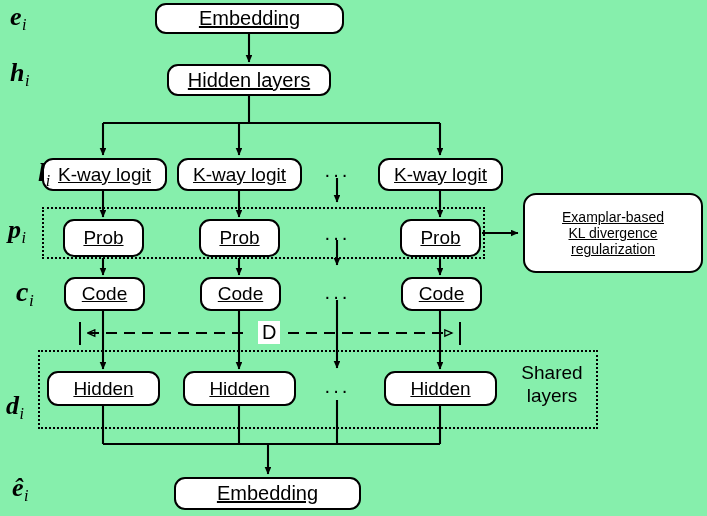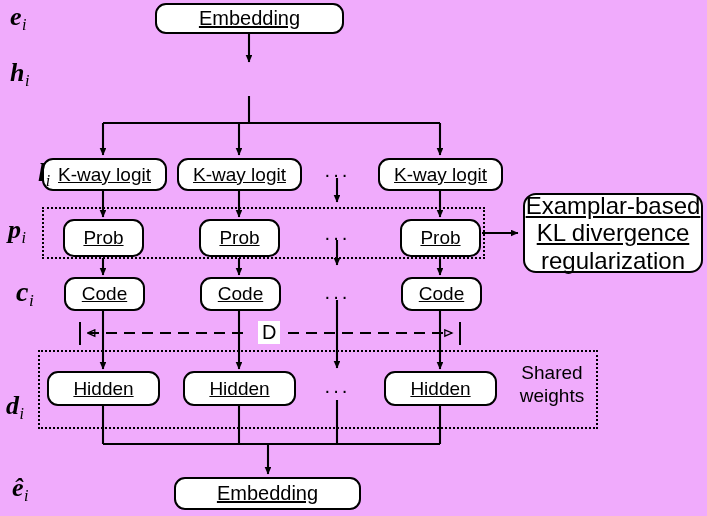--- a/index.html
+++ b/index.html
@@ -4,21 +4,21 @@
 <style>
   html, body {
     margin: 0;
     padding: 0;
     background: #ffffff;
   }
   #canvas {
     position: relative;
     width: 707px;
     height: 516px;
-    background: #f0abfc;
+    background: #86efac;
     overflow: hidden;
     font-family: "Liberation Sans", sans-serif;
   }
   #svg-layer {
     position: absolute;
     left: 0;
     top: 0;
     width: 707px;
     height: 516px;
   }
@@ -171,46 +171,47 @@
   </div>
   <div class="lbl" style="left:6px; top:367px; font-size:26px;margin-top:24px;">
     <span>d</span><span class="sub">i</span>
   </div>
   <div class="lbl" style="left:12px; top:473px; font-size:26px;">
     <span>ê</span><span class="sub">i</span>
   </div>
 
   <div class="node rounded-pill" style="left:155px; top:3px; width:189px; height:31px; font-size:20px;">Embedding</div>
 
+  <div class="node rounded-pill" style="left:167px; top:64px; width:164px; height:32px; font-size:20px;">Hidden layers</div>
 
   <div class="node rounded-pill" style="left:42px; top:158px; width:125px; height:33px; font-size:19px;">K-way logit</div>
   <div class="node rounded-pill" style="left:177px; top:158px; width:125px; height:33px; font-size:19px;">K-way logit</div>
   <div class="node rounded-pill" style="left:378px; top:158px; width:125px; height:33px; font-size:19px;">K-way logit</div>
 
   <div class="node rounded-pill" style="left:63px; top:219px; width:81px; height:38px; font-size:19px;">Prob</div>
   <div class="node rounded-pill" style="left:199px; top:219px; width:81px; height:38px; font-size:19px;">Prob</div>
   <div class="node rounded-pill" style="left:400px; top:219px; width:81px; height:38px; font-size:19px;">Prob</div>
 
   <div class="node rounded-pill" style="left:64px; top:277px; width:81px; height:34px; font-size:19px;">Code</div>
   <div class="node rounded-pill" style="left:200px; top:277px; width:81px; height:34px; font-size:19px;">Code</div>
   <div class="node rounded-pill" style="left:401px; top:277px; width:81px; height:34px; font-size:19px;">Code</div>
 
   <div class="node rounded-pill" style="left:47px; top:371px; width:113px; height:35px; font-size:19px;">Hidden</div>
   <div class="node rounded-pill" style="left:183px; top:371px; width:113px; height:35px; font-size:19px;">Hidden</div>
   <div class="node rounded-pill" style="left:384px; top:371px; width:113px; height:35px; font-size:19px;">Hidden</div>
 
   <div class="node rounded-pill" style="left:174px; top:477px; width:187px; height:33px; font-size:20px;">Embedding</div>
 
-  <div class="node rounded-box" style="left:523px; top:193px; width:180px; height:80px; font-size:24px; white-space:pre-line;">Examplar-based
+  <div class="node rounded-box" style="left:523px; top:193px; width:180px; height:80px; font-size:14px; white-space:pre-line;">Examplar-based
 KL divergence
 regularization</div>
 
   <div class="dots" style="left:324px; top:163px; font-size:20px;">···</div>
   <div class="dots" style="left:324px; top:226px; font-size:20px;">···</div>
   <div class="dots" style="left:324px; top:285px; font-size:20px;">···</div>
   <div class="dots" style="left:324px; top:379px; font-size:20px;">···</div>
 
   <div class="dim-label" style="left:258px; top:321px; font-size:20px;">D</div>
 
   <div class="plain-text" style="left:506px; top:362px; width:92px; font-size:19px;">Shared
-weights</div>
+layers</div>
 
 </div>
 
 </body></html>

